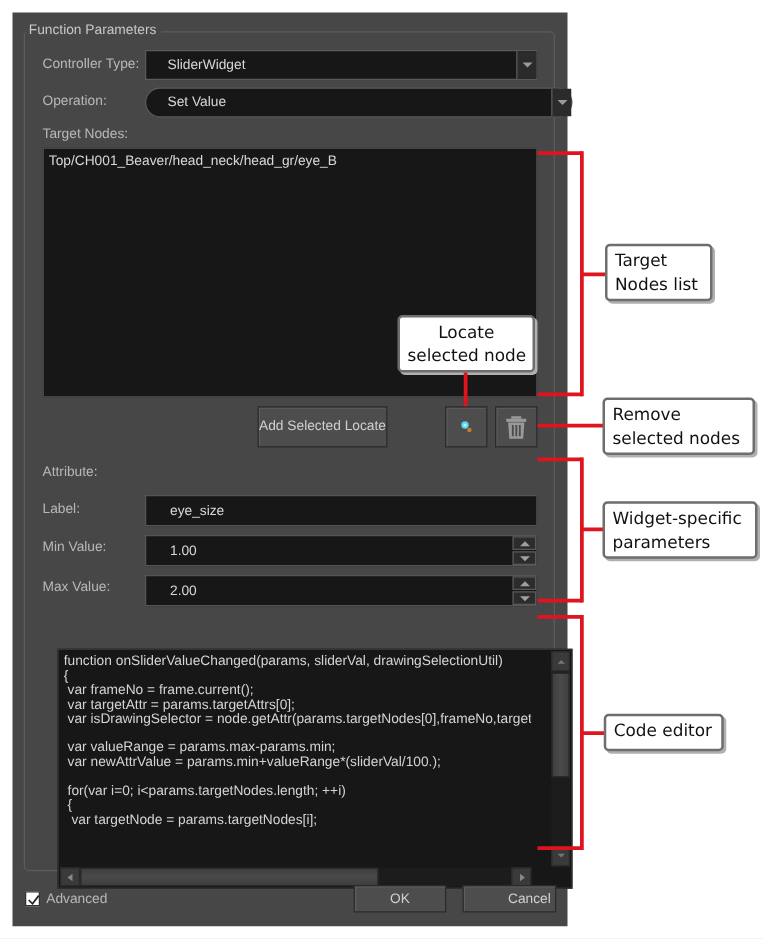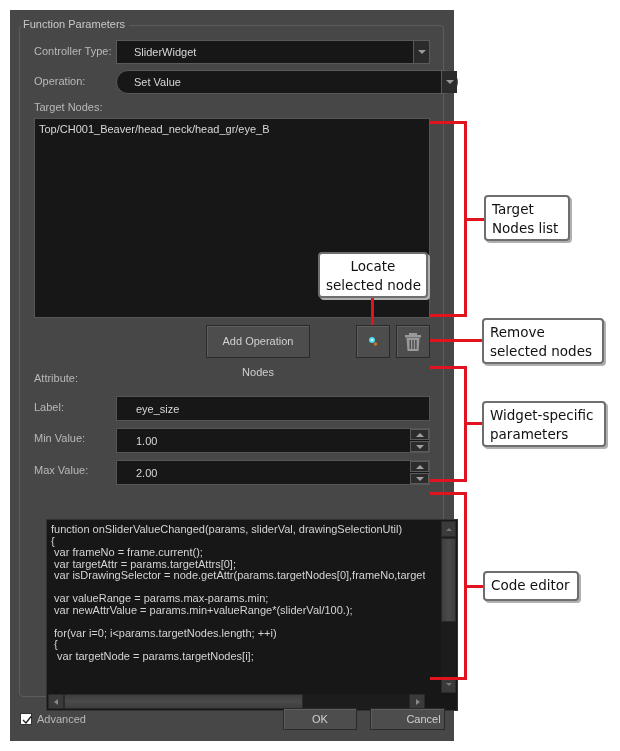--- a/index.html
+++ b/index.html
@@ -68,21 +68,21 @@
   <div class="combo" style="left:106px; top:60px; width:342px;border-radius:12px;">
     <span>Set Value</span>
     <span class="arrow"></span>
   </div>
 
   <div class="label" style="left:24px; top:91px;">Target Nodes:</div>
   <div class="listbox">
     <div>Top/CH001_Beaver/head_neck/head_gr/eye_B</div>
   </div>
 
-  <div class="btn" style="left:196px; top:315px; width:104px; height:33px; line-height:31px;">Add Operation Nodes</div>
+  <div class="btn" style="left:196px; top:315px; width:104px; height:33px; line-height:31px;">Add Selected Locate</div>
   <div class="btn" style="left:346px; top:315px; width:34px; height:33px;">
     <svg width="34" height="33" viewBox="0 0 34 33" style="position:absolute;left:-1px;top:-1px;">
       <circle cx="16" cy="15" r="3" fill="#4fd6f0"></circle>
       <circle cx="16" cy="15" r="1.3" fill="#c8f6ff"></circle>
       <circle cx="19.5" cy="19" r="1.8" fill="#c8782c"></circle>
     </svg>
   </div>
   <div class="btn" style="left:386px; top:315px; width:34px; height:33px;">
     <svg width="34" height="33" viewBox="0 0 34 33" style="position:absolute;left:-1px;top:-1px;">
       <rect x="13" y="8" width="8" height="2" fill="#9a9a9a"></rect>

